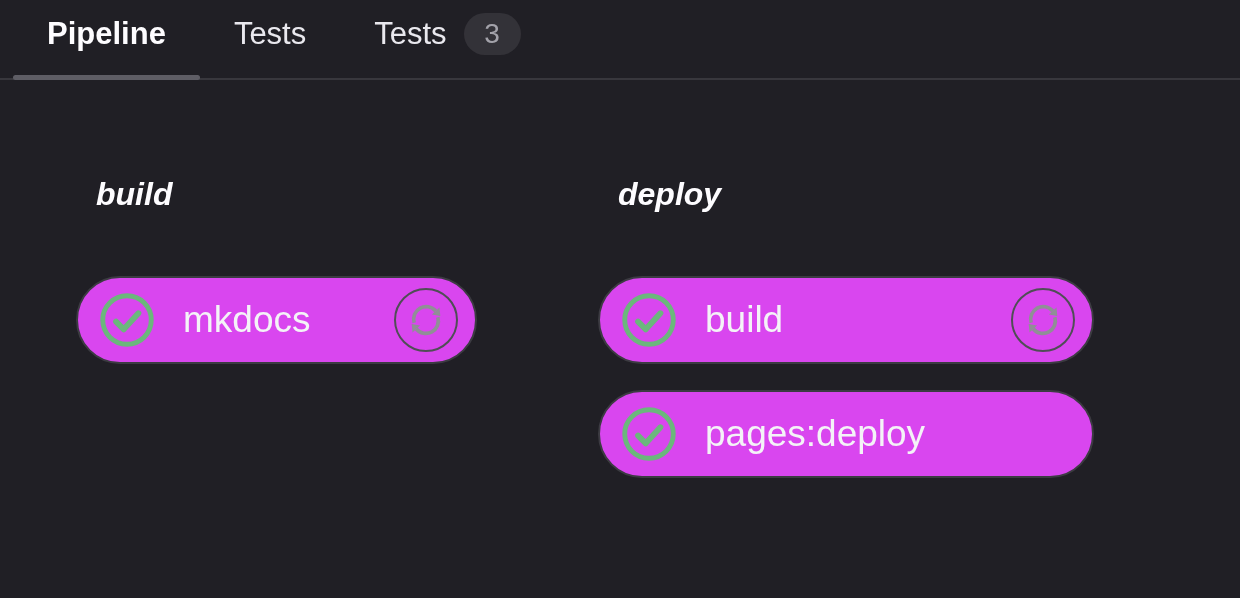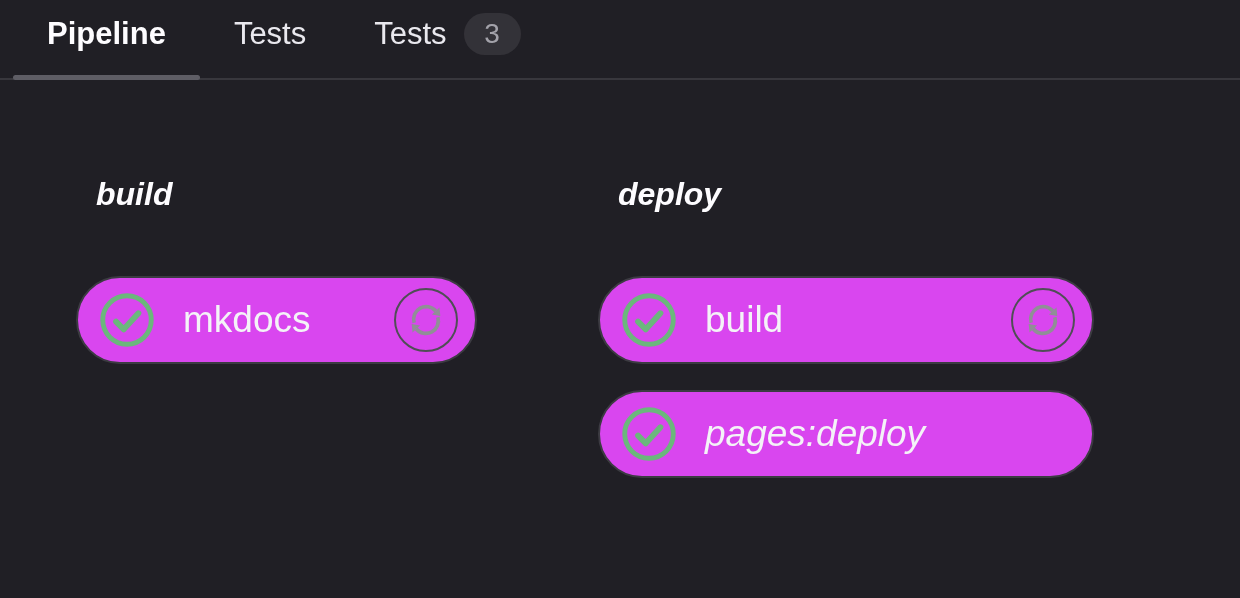--- a/index.html
+++ b/index.html
@@ -50,21 +50,21 @@
     font-style:italic;
   }
   .job-pill {
     box-sizing:border-box;
     height:88px; border-radius:52px;
     background:#d946ef; border:2px solid #3c3b42;
     display:flex; align-items:center;
     padding:0 17px 0 21px;
     cursor:pointer;
   }
-  .job-pill + .job-pill { margin-top:26px;font-style:italic; }
+  .job-pill + .job-pill { margin-top:26px; }
   .status-icon { width:56px; height:56px; flex:none; display:block; }
   .job-name {
     margin-left:28px; flex:1 1 auto;
     font-size:37px; color:#f4f3f7; white-space:nowrap;
   }
   .retry-btn {
     width:64px; height:64px; flex:none;
     border-radius:50%; border:2px solid #4f4e55;
     background:transparent; padding:0;
     display:flex; align-items:center; justify-content:center;

